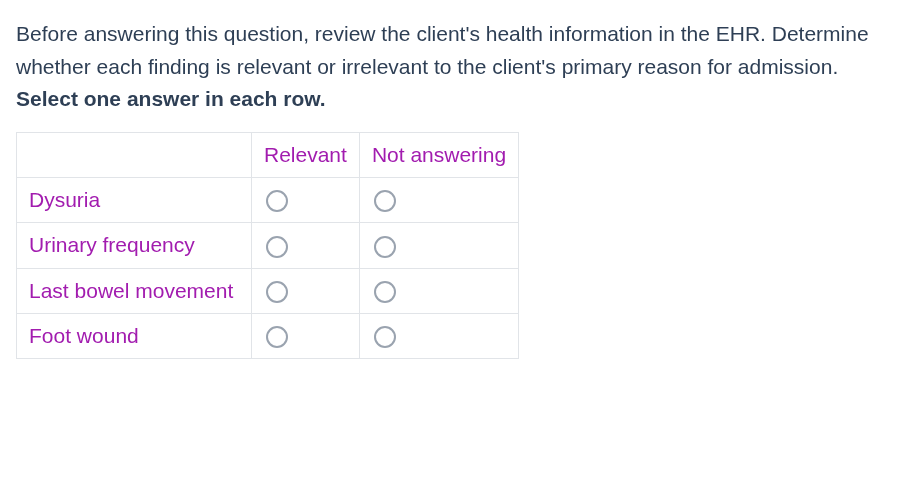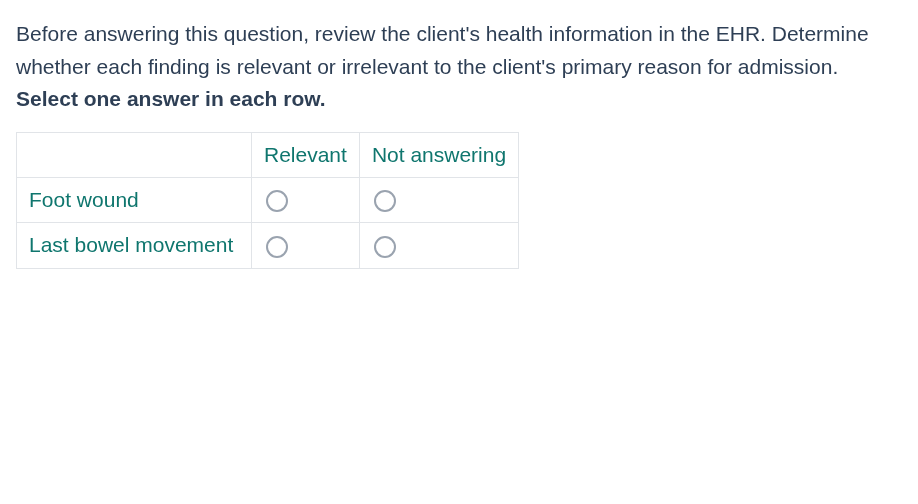--- a/index.html
+++ b/index.html
@@ -20,21 +20,21 @@
     font-size: 21px;
     line-height: 1.55;
     margin-bottom: 16px;
   }
   .bold {
     font-weight: 700;
   }
   table.matrix {
     border-collapse: collapse;
     font-size: 21px;
-    color: #0f766e;
+    color: #a21caf;
   }
   table.matrix th, table.matrix td {
     border: 1px solid #e1e4e8;
     padding: 10px 12px;
     text-align: left;
     font-weight: 400;
     vertical-align: middle;
     background: #ffffff;
   }
   table.matrix th.col-header {
@@ -70,25 +70,35 @@
   <table class="matrix">
     <thead>
       <tr>
         <th class="corner"></th>
         <th class="col-header">Relevant</th>
         <th class="col-header">Not answering</th>
       </tr>
     </thead>
     <tbody>
       <tr>
-        <td>Foot wound</td>
+        <td>Dysuria</td>
+        <td class="radio-cell"><span class="radio" role="radio" aria-checked="false"></span></td>
+        <td class="radio-cell"><span class="radio" role="radio" aria-checked="false"></span></td>
+      </tr>
+      <tr>
+        <td>Urinary frequency</td>
         <td class="radio-cell"><span class="radio" role="radio" aria-checked="false"></span></td>
         <td class="radio-cell"><span class="radio" role="radio" aria-checked="false"></span></td>
       </tr>
       <tr>
         <td>Last bowel movement</td>
+        <td class="radio-cell"><span class="radio" role="radio" aria-checked="false"></span></td>
+        <td class="radio-cell"><span class="radio" role="radio" aria-checked="false"></span></td>
+      </tr>
+      <tr>
+        <td>Foot wound</td>
         <td class="radio-cell"><span class="radio" role="radio" aria-checked="false"></span></td>
         <td class="radio-cell"><span class="radio" role="radio" aria-checked="false"></span></td>
       </tr>
     </tbody>
   </table>
 
 </div>
 
 </body></html>

